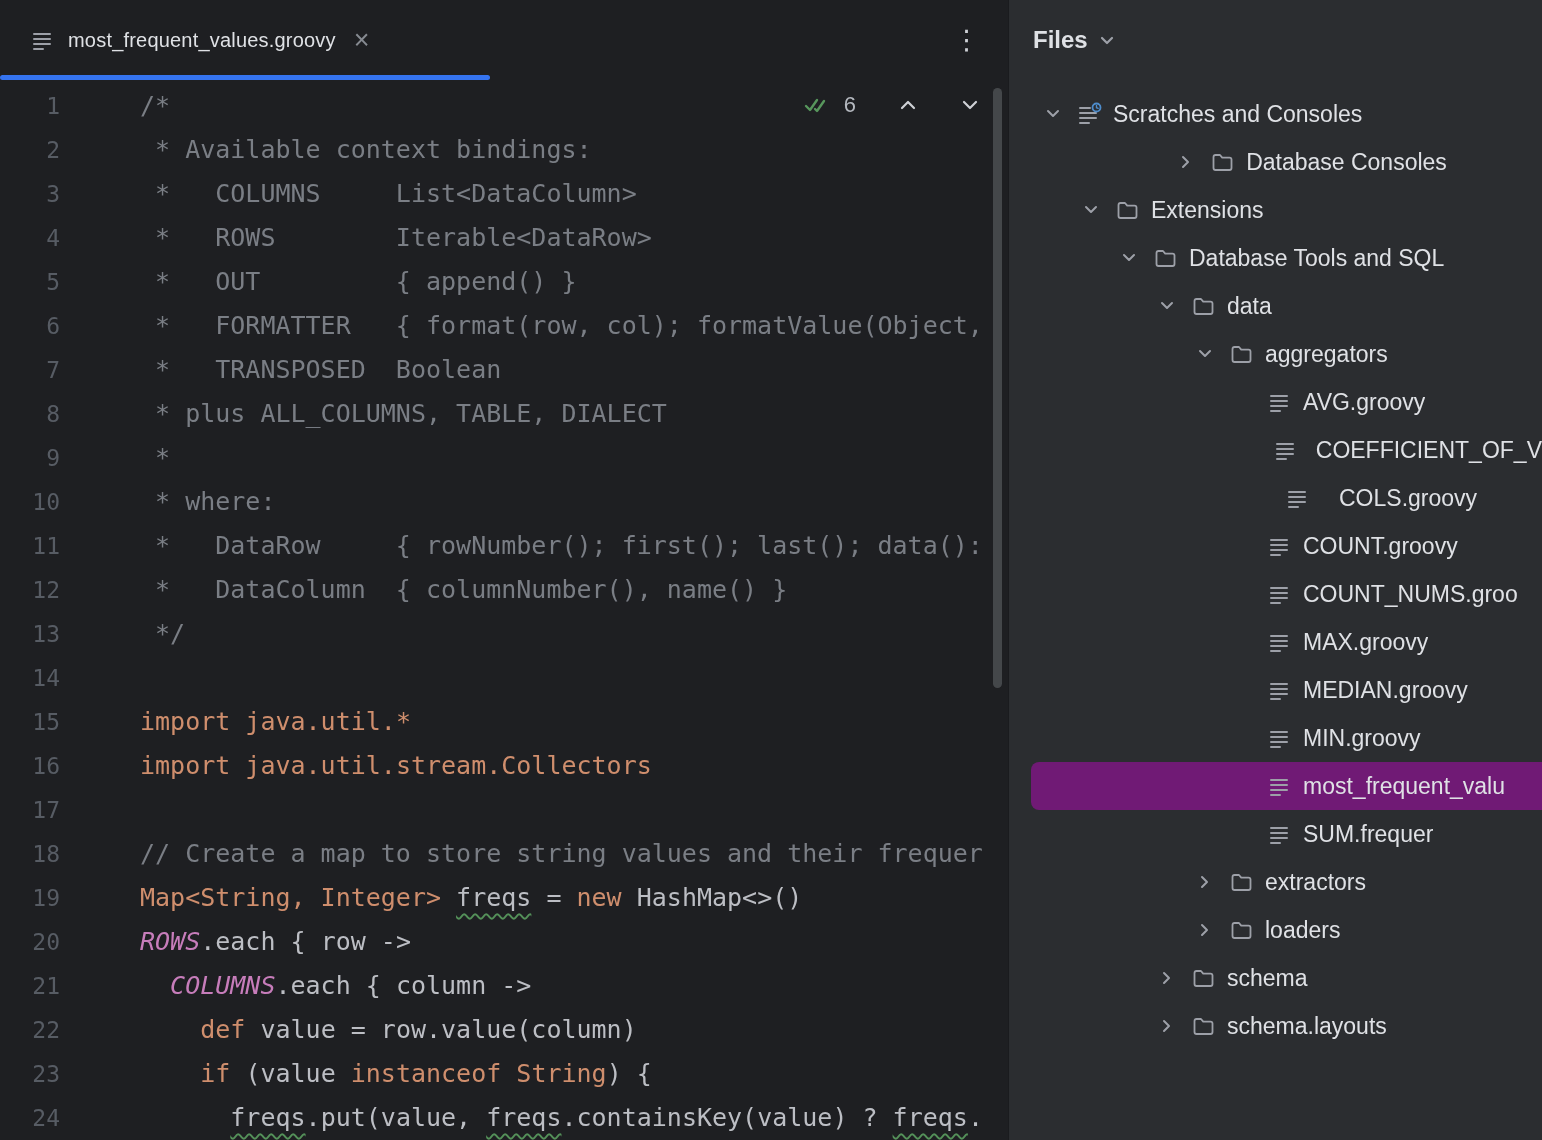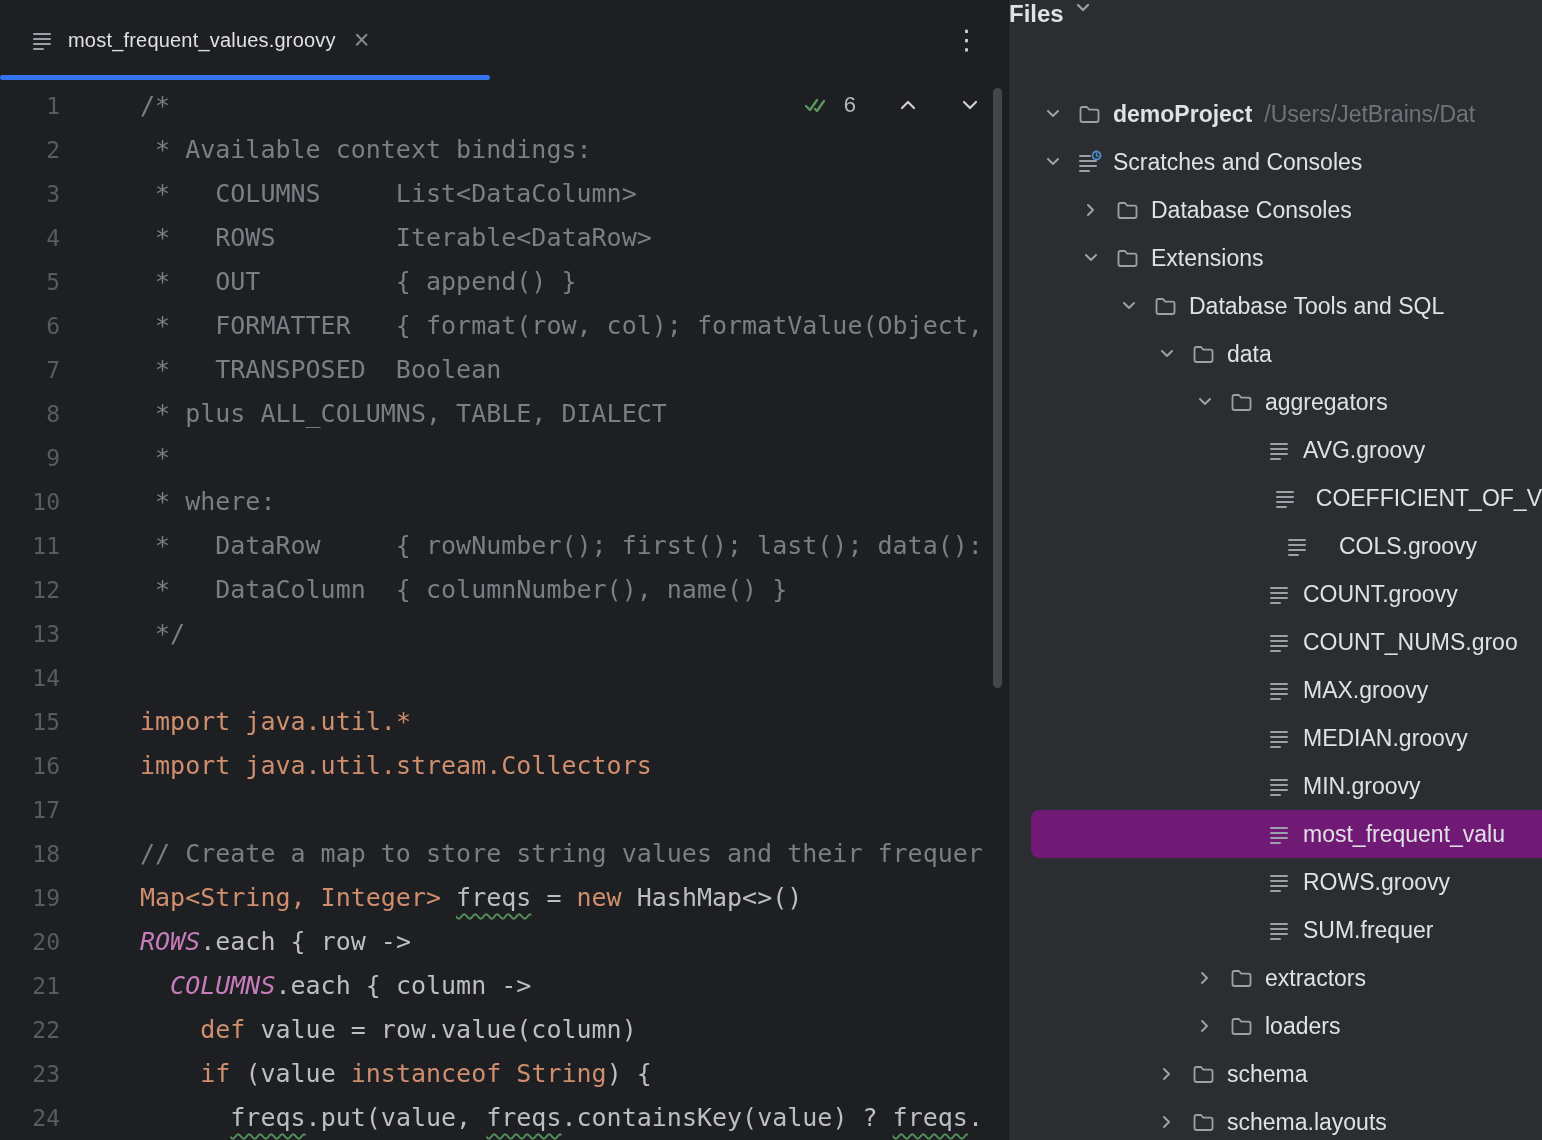--- a/index.html
+++ b/index.html
@@ -37,22 +37,22 @@
   .inspection { position:absolute; top:8px; right:28px; display:flex; align-items:center;
                 gap:14px; height:34px; }
   .inspection .count { font-size:22px; color:#B4B8BF; }
   .inspection .gap { width:14px; }
   .scrollbar-thumb { position:absolute; right:6px; top:8px; width:9px; height:600px;
                      background:rgba(160,164,170,0.30); border-radius:5px; }
 
   
   .files-panel { flex:1; background:#2B2D30; display:flex; flex-direction:column;
                  overflow:hidden; border-left:1px solid #1A1B1E; }
-  .files-header { height:80px; flex:none; display:flex; gap:10px;
-                  }
+  .files-header { height:80px; flex:none; display:flex; align-items:center; gap:10px;
+                  padding-left:24px; }
   .files-title { font-size:24px; font-weight:700; color:#DFE1E5; }
   .tree { flex:1; padding-top:10px; overflow:hidden; }
   .tree-row { height:48px; display:flex; align-items:center; font-size:23px; color:#DFE1E5;
               white-space:nowrap; overflow:hidden; cursor:default; }
   .tree-row.selected { background:#701a75; border-radius:8px 0 0 8px; margin-left:22px; }
   .tree-row .chev-slot { width:34px; flex:none; display:flex; align-items:center; justify-content:flex-start; }
   .tree-row .t-icon { width:26px; flex:none; display:flex; align-items:center; margin-right:10px; }
   .tree-row .t-label { overflow:hidden; text-overflow:clip; }
   .tree-row .t-label.bold { font-weight:700; }
   .tree-row .t-suffix { color:#6F737A; margin-left:12px; }
@@ -175,63 +175,49 @@
       </span>
     </div>
     <div class="tree" id="tree">
         <div class="tree-row" style="padding-left: 34px;">
           <span class="chev-slot">
             <svg width="20" height="20" viewBox="0 0 20 20">
               <polyline points="5,7 10,12 15,7" stroke="#9DA0A8" stroke-width="2" fill="none" stroke-linecap="round" stroke-linejoin="round"></polyline>
             </svg>
           </span>
           <span class="t-icon">
-            <svg width="24" height="24" viewBox="0 0 24 24">
-              <path d="M3.5 7 q0-2 2-2 h4.5 l2.2 2.6 h7.3 q2 0 2 2 v8.4 q0 2-2 2 h-14 q-2 0-2-2 z" fill="none" stroke="#9DA0A8" stroke-width="1.8" stroke-linejoin="round"></path>
-            </svg>
-          </span>
-          <span class="t-label bold">demoProject</span>
-          <span class="t-suffix">/Users/JetBrains/Dat</span>
-        </div>
-        <div class="tree-row" style="padding-left: 34px;">
-          <span class="chev-slot">
-            <svg width="20" height="20" viewBox="0 0 20 20">
-              <polyline points="5,7 10,12 15,7" stroke="#9DA0A8" stroke-width="2" fill="none" stroke-linecap="round" stroke-linejoin="round"></polyline>
-            </svg>
-          </span>
-          <span class="t-icon">
             <svg width="26" height="24" viewBox="0 0 26 24">
               <g stroke="#9DA0A8" stroke-width="2" stroke-linecap="round">
                 <line x1="3" y1="6" x2="13" y2="6"></line>
                 <line x1="3" y1="11" x2="19" y2="11"></line>
                 <line x1="3" y1="16" x2="19" y2="16"></line>
                 <line x1="3" y1="21" x2="12" y2="21"></line>
               </g>
               <circle cx="19.5" cy="5.5" r="4" fill="#2B2D30" stroke="#4E8CCB" stroke-width="1.8"></circle>
               <polyline points="19.5,3.5 19.5,5.7 21.2,6.3" stroke="#4E8CCB" stroke-width="1.4" fill="none" stroke-linecap="round"></polyline>
             </svg>
           </span>
           <span class="t-label">Scratches and Consoles</span>
         </div>
+        <div class="tree-row" style="padding-left: 72px; justify-content: center;">
+          <span class="chev-slot">
+            <svg width="20" height="20" viewBox="0 0 20 20">
+              <polyline points="7,5 12,10 7,15" stroke="#9DA0A8" stroke-width="2" fill="none" stroke-linecap="round" stroke-linejoin="round"></polyline>
+            </svg>
+          </span>
+          <span class="t-icon">
+            <svg width="24" height="24" viewBox="0 0 24 24">
+              <path d="M3.5 7 q0-2 2-2 h4.5 l2.2 2.6 h7.3 q2 0 2 2 v8.4 q0 2-2 2 h-14 q-2 0-2-2 z" fill="none" stroke="#9DA0A8" stroke-width="1.8" stroke-linejoin="round"></path>
+            </svg>
+          </span>
+          <span class="t-label">Database Consoles</span>
+        </div>
         <div class="tree-row" style="padding-left: 72px;">
           <span class="chev-slot">
             <svg width="20" height="20" viewBox="0 0 20 20">
-              <polyline points="7,5 12,10 7,15" stroke="#9DA0A8" stroke-width="2" fill="none" stroke-linecap="round" stroke-linejoin="round"></polyline>
-            </svg>
-          </span>
-          <span class="t-icon">
-            <svg width="24" height="24" viewBox="0 0 24 24">
-              <path d="M3.5 7 q0-2 2-2 h4.5 l2.2 2.6 h7.3 q2 0 2 2 v8.4 q0 2-2 2 h-14 q-2 0-2-2 z" fill="none" stroke="#9DA0A8" stroke-width="1.8" stroke-linejoin="round"></path>
-            </svg>
-          </span>
-          <span class="t-label">Database Consoles</span>
-        </div>
-        <div class="tree-row" style="padding-left: 72px;">
-          <span class="chev-slot">
-            <svg width="20" height="20" viewBox="0 0 20 20">
               <polyline points="5,7 10,12 15,7" stroke="#9DA0A8" stroke-width="2" fill="none" stroke-linecap="round" stroke-linejoin="round"></polyline>
             </svg>
           </span>
           <span class="t-icon">
             <svg width="24" height="24" viewBox="0 0 24 24">
               <path d="M3.5 7 q0-2 2-2 h4.5 l2.2 2.6 h7.3 q2 0 2 2 v8.4 q0 2-2 2 h-14 q-2 0-2-2 z" fill="none" stroke="#9DA0A8" stroke-width="1.8" stroke-linejoin="round"></path>
             </svg>
           </span>
           <span class="t-label">Extensions</span>
         </div>
@@ -392,34 +378,20 @@
             <svg width="24" height="24" viewBox="0 0 24 24">
               <g stroke="#9DA0A8" stroke-width="2" stroke-linecap="round">
                 <line x1="4" y1="6" x2="20" y2="6"></line>
                 <line x1="4" y1="11" x2="20" y2="11"></line>
                 <line x1="4" y1="16" x2="20" y2="16"></line>
                 <line x1="4" y1="21" x2="13" y2="21"></line>
               </g>
             </svg>
           </span>
           <span class="t-label">most_frequent_valu</span>
-        </div>
-        <div class="tree-row" style="padding-left: 224px;">
-          <span class="chev-slot"></span>
-          <span class="t-icon">
-            <svg width="24" height="24" viewBox="0 0 24 24">
-              <g stroke="#9DA0A8" stroke-width="2" stroke-linecap="round">
-                <line x1="4" y1="6" x2="20" y2="6"></line>
-                <line x1="4" y1="11" x2="20" y2="11"></line>
-                <line x1="4" y1="16" x2="20" y2="16"></line>
-                <line x1="4" y1="21" x2="13" y2="21"></line>
-              </g>
-            </svg>
-          </span>
-          <span class="t-label">ROWS.groovy</span>
         </div>
         <div class="tree-row" style="padding-left: 224px;">
           <span class="chev-slot"></span>
           <span class="t-icon">
             <svg width="24" height="24" viewBox="0 0 24 24">
               <g stroke="#9DA0A8" stroke-width="2" stroke-linecap="round">
                 <line x1="4" y1="6" x2="20" y2="6"></line>
                 <line x1="4" y1="11" x2="20" y2="11"></line>
                 <line x1="4" y1="16" x2="20" y2="16"></line>
                 <line x1="4" y1="21" x2="13" y2="21"></line>

